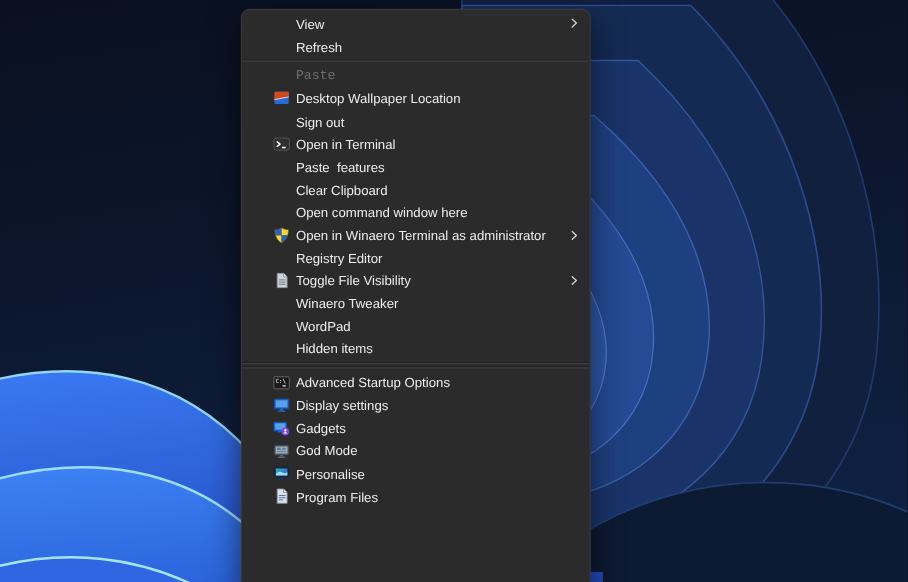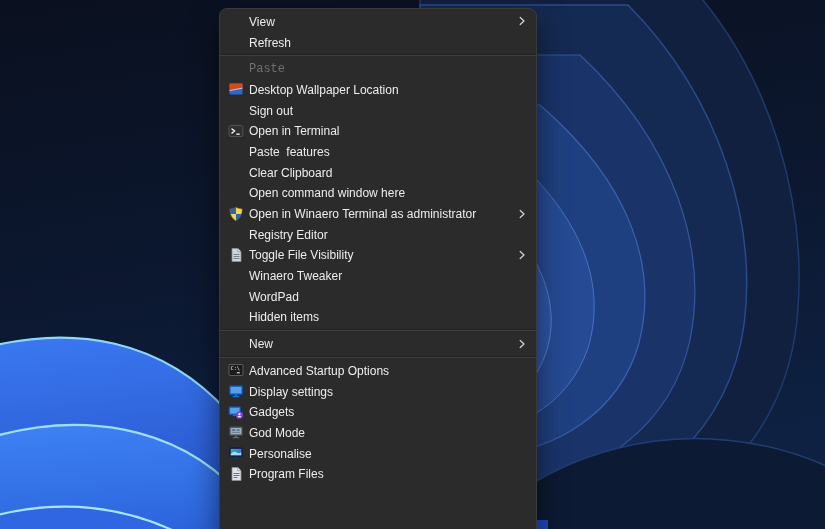--- a/index.html
+++ b/index.html
@@ -14,21 +14,21 @@
     box-sizing:border-box;
     background:#2b2b2b;
     border:1px solid #3a3a3a;
     border-radius:8px;
     box-shadow:0 14px 30px rgba(0,0,0,.55);
     padding-top:2px;
     z-index:2;
     overflow:hidden;
   }
   .mi{
-    display:flex;align-items:center;height:20.7px;cursor:default;
+    display:flex;align-items:center;height:20.7px;cursor:default;margin-left:20px;
   }
   .mi .ic{
     width:16px;height:16px;margin:0 5px 0 8px;flex:none;
     display:flex;align-items:center;justify-content:center;
   }
   .mi .lbl{
     font-size:12px;color:#ededed;white-space:pre;line-height:1;
     padding-top:1px;
   }
   .mi.disabled .lbl{color:#6f6f6f;font-family:Liberation Mono, monospace;}
@@ -182,29 +182,20 @@
     </div>
     <div class="mi">
       <span class="ic"></span>
       <span class="lbl">WordPad</span>
     </div>
     <div class="mi">
       <span class="ic"></span>
       <span class="lbl">Hidden items</span>
     </div>
     <div class="sep"></div>
-    <div class="mi">
-      <span class="ic"></span>
-      <span class="lbl">New</span>
-      <span class="chev">
-        <svg xmlns="http://www.w3.org/2000/svg" width="10" height="10" viewBox="0 0 10 10">
-          <path d="M3.2 1.5 L7 5 L3.2 8.5" fill="none" stroke="#d4d4d4" stroke-width="1.2" stroke-linecap="round" stroke-linejoin="round"></path>
-        </svg>
-      </span>
-    </div>
     <div class="sep"></div>
     <div class="mi">
       <span class="ic">
         <svg xmlns="http://www.w3.org/2000/svg" width="16" height="16" viewBox="0 0 16 16">
           <rect x="1" y="2.5" width="14" height="11" rx="1" fill="#1b1b1b" stroke="#6b6b6b" stroke-width="0.8"></rect>
           <text x="2.6" y="8.4" font-size="5.2" fill="#ffffff" font-family="DejaVu Sans Mono, monospace">C:\</text>
           <rect x="8.8" y="10.3" width="3" height="1" fill="#ffffff"></rect>
         </svg>
       </span>
       <span class="lbl">Advanced Startup Options</span>

